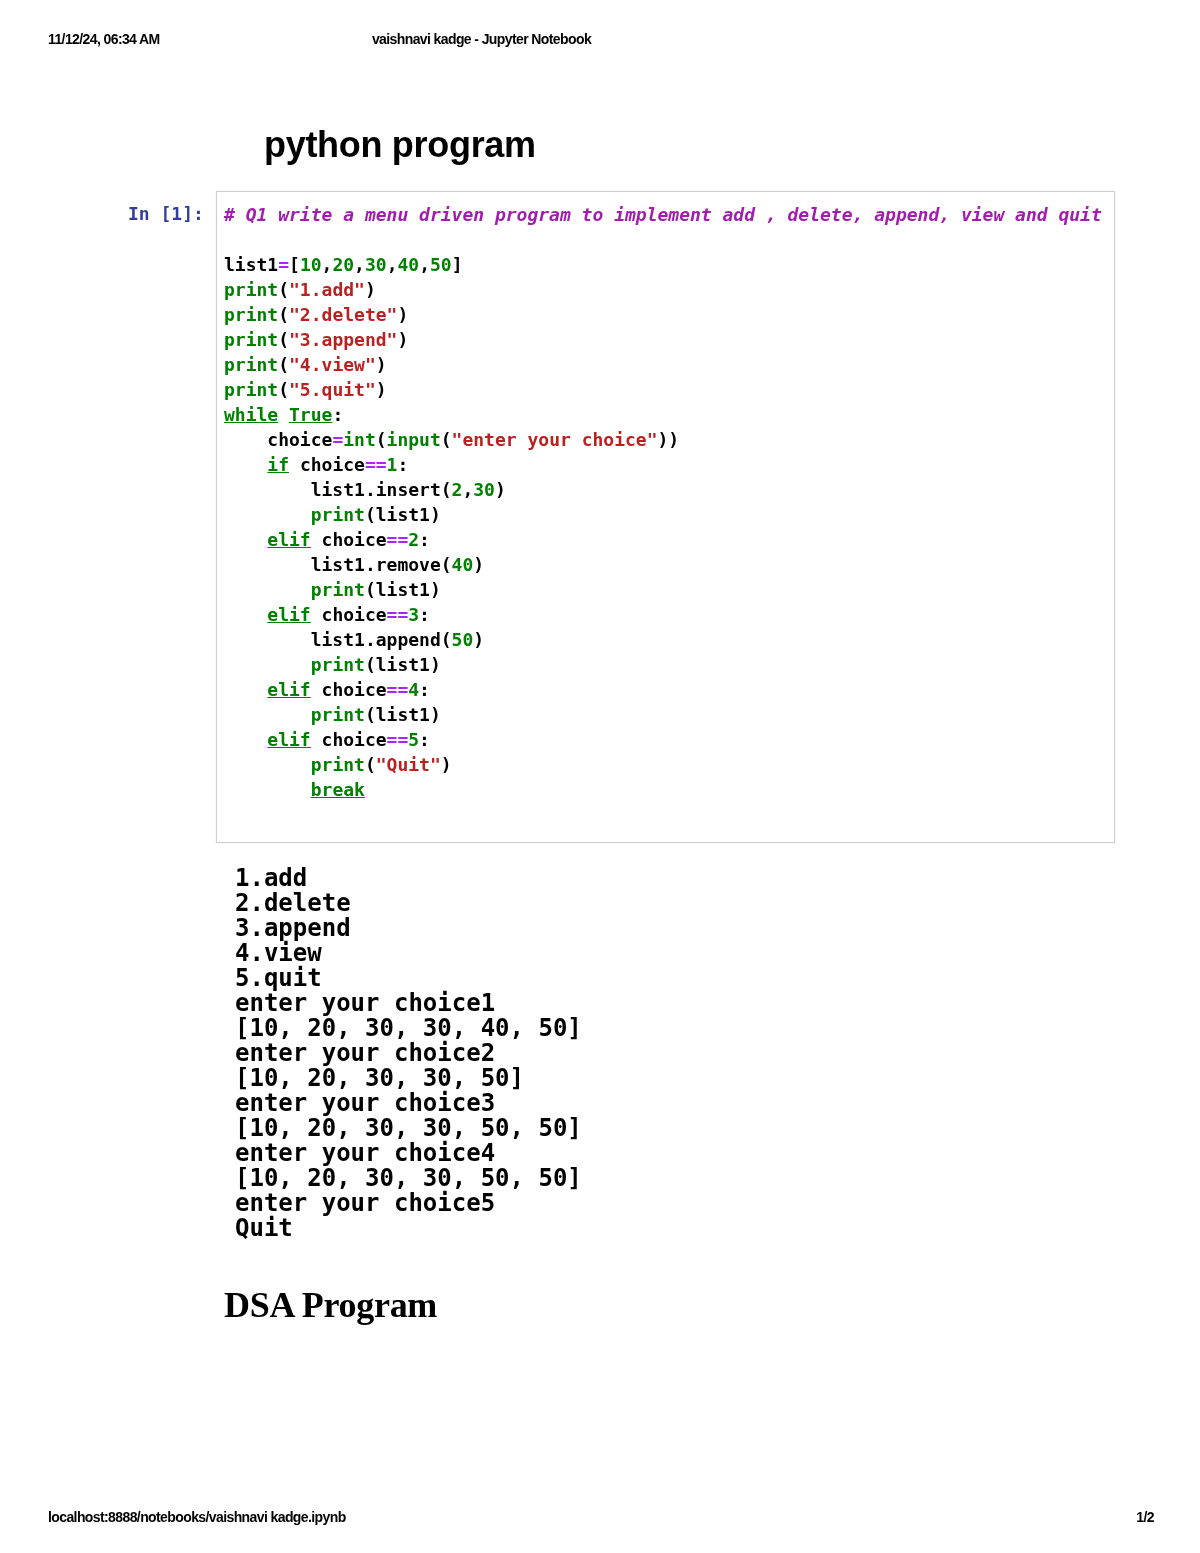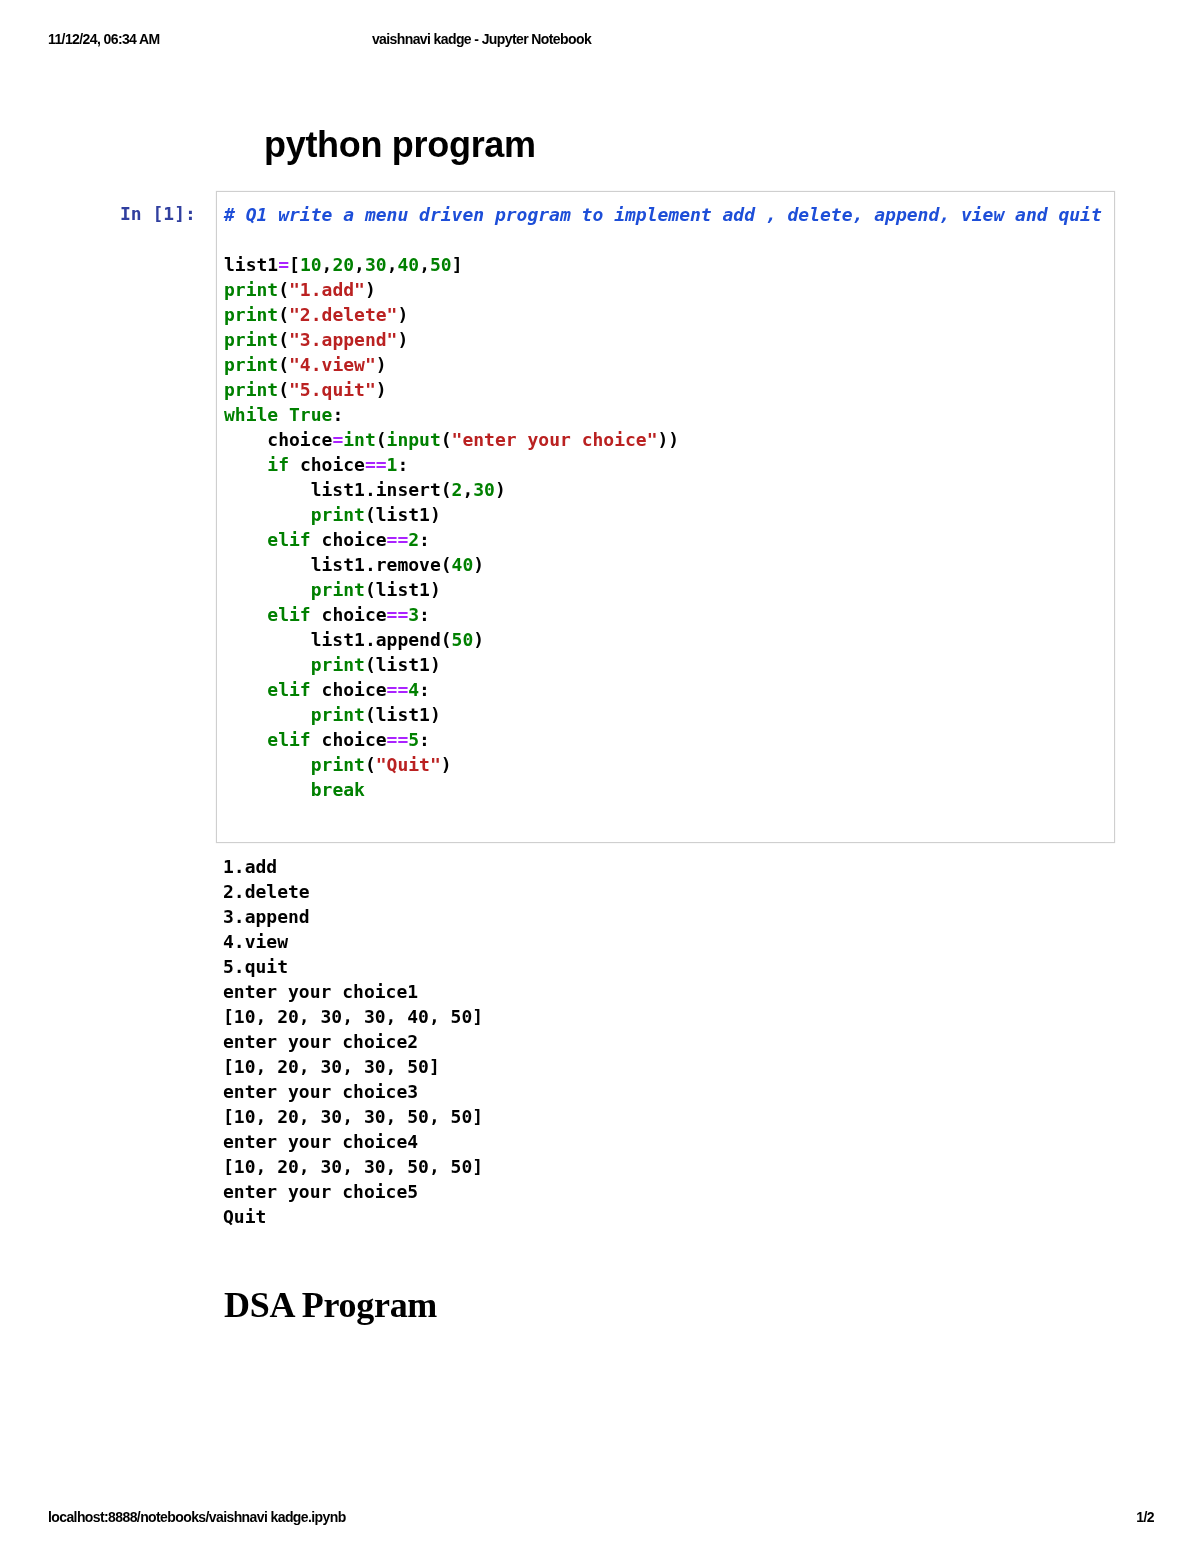--- a/index.html
+++ b/index.html
@@ -6,31 +6,31 @@
   body { width:1200px; height:1553px; position:relative; overflow:hidden; font-family:"Liberation Sans", sans-serif; color:#000; }
   .hdr { position:absolute; top:31px; font-size:14px; font-weight:bold; letter-spacing:-0.6px; }
   .hdr-left { left:48px; }
   .hdr-center { left:0; width:963px; text-align:center; }
   .ftr { position:absolute; top:1509px; font-size:14px; font-weight:bold; letter-spacing:-0.6px; }
   .ftr-left { left:48px; }
   .ftr-right { right:46px; }
   h1 { position:absolute; margin:0; font-family:"Liberation Sans", sans-serif; font-weight:bold; font-size:36px; letter-spacing:-0.3px; }
   .h-python { left:224px; top:124px;margin-left:40px; }
   .h-dsa { left:224px; top:1284px;font-family:Liberation Serif, serif; }
-  .prompt { position:absolute; left:120px; top:203px; font-family:"DejaVu Sans Mono", monospace; font-size:18px; font-weight:bold; color:#303f9f; }
+  .prompt { position:absolute; left:128px; top:203px; font-family:"DejaVu Sans Mono", monospace; font-size:18px; font-weight:bold; color:#303f9f; }
   .cell { position:absolute; left:216px; top:191px; width:897px; height:650px; border:1px solid #cfcfcf; background:#fff; overflow:hidden; box-shadow:0 0 1px #ddd; }
   .code { position:absolute; left:7px; top:10px; margin:0; font-family:"DejaVu Sans Mono", monospace; font-size:18px; line-height:25px; font-weight:bold; white-space:pre; color:#000; }
   .line { display:block; height:25px; }
-  .cm { color:#1d4ed8; font-style:italic; }
-  .kw { color:#008000; }
+  .cm { color:#a21caf; font-style:italic; }
+  .kw { color:#008000;text-decoration:underline; }
   .bi { color:#008000; }
   .num { color:#008000; }
   .str { color:#ba2121; }
   .op { color:#aa22ff; }
-  .output { position:absolute; left:223px; top:854px; margin:0; font-family:"DejaVu Sans Mono", monospace; font-size:18px; line-height:25px; font-weight:bold; white-space:pre; }
+  .output { position:absolute; left:223px; top:854px; margin:12px; font-family:"DejaVu Sans Mono", monospace; font-size:24px; line-height:25px; font-weight:bold; white-space:pre; }
 </style>
 </head>
 <body>
 
 <div class="hdr hdr-left">11/12/24, 06:34 AM</div>
 <div class="hdr hdr-center">vaishnavi kadge - Jupyter Notebook</div>
 
 <h1 class="h-python">python program</h1>
 
 <div class="prompt">In [1]:</div>

